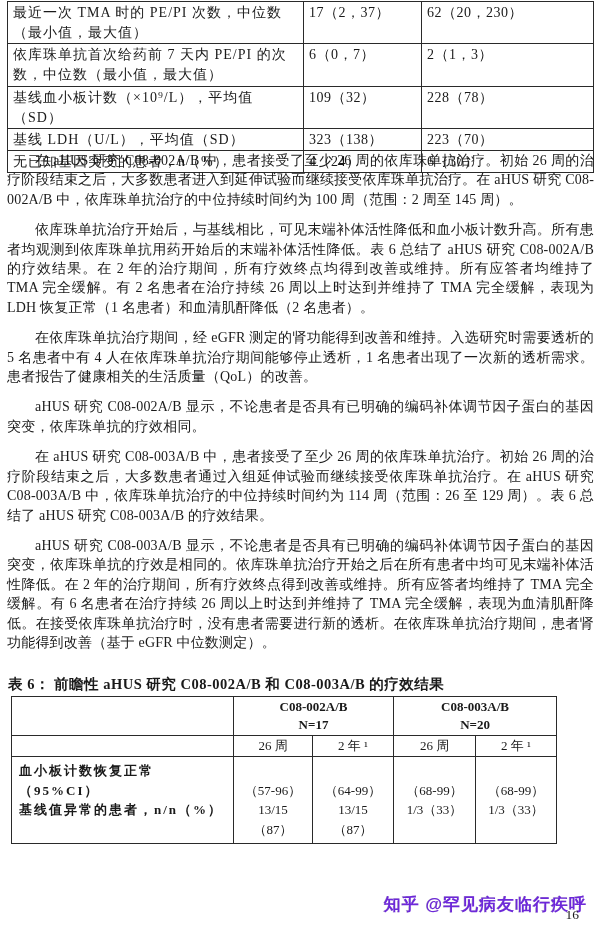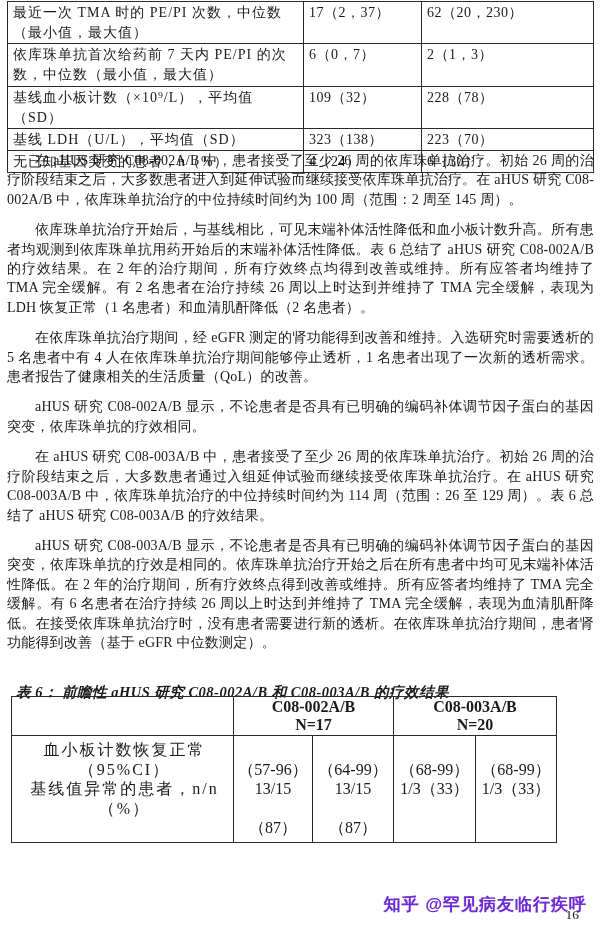--- a/index.html
+++ b/index.html
@@ -50,46 +50,45 @@
     margin: 0 0 11px 0;
     text-indent: 28px;
     letter-spacing: 0.2px;
   }
 
   
   .t6-caption {
     position: absolute; left: 8px; top: 675px;
     font-size: 14.5px; font-weight: bold;
     letter-spacing: 0.5px;
-    margin: 8px;
-    font-style: italic;
+    margin: 0;
   }
 
   
   .t6 {
     position: absolute; left: 11px; top: 696px;
     width: 545px; table-layout: fixed;
-    font-size: 16px;
+    font-size: 13px;
     border: 1.5px solid #2a2a2a;
   }
   .t6 td {
     border: 1.5px solid #2a2a2a;
     padding: 0 3px;
     text-align: center;
     vertical-align: top;
   }
   .t6 tr.gh td { height: 39px; font-weight: bold; vertical-align: middle; line-height: 18px; }
   .t6 tr.ch td { height: 21px; line-height: 20px; }
   .t6 tbody.t6-body td {
     border-top: none; border-bottom: none;
     height: 19.6px; line-height: 19.6px;
     padding: 0 3px;
   }
   .t6 tbody.t6-body td.lbl {
-    text-align: center; letter-spacing: 2px; padding-left: 7px;
+    text-align: left; letter-spacing: 2px; padding-left: 7px; font-weight: bold;
   }
   .t6 tbody.t6-body tr.first td { padding-top: 4px; }
   .t6 tbody.t6-body tr.last td { padding-bottom: 4px; }
 
   
   .watermark {
     position: absolute; right: 13px; top: 893px;
     font-family: "Liberation Sans", "DejaVu Sans", sans-serif;
     font-size: 17px; font-weight: bold;
     color: #6d28d9;
@@ -165,20 +164,27 @@
         <td></td>
         <td colspan="2">
           <div>C08-002A/B</div>
           <div>N=17</div>
         </td>
         <td colspan="2">
           <div>C08-003A/B</div>
           <div>N=20</div>
         </td>
       </tr>
+      <tr class="ch">
+        <td></td>
+        <td>26 周</td>
+        <td>2 年 ¹</td>
+        <td>26 周</td>
+        <td>2 年 ¹</td>
+      </tr>
     </tbody>
     <tbody class="t6-body">
       <tr class="first">
         <td class="lbl">血小板计数恢复正常</td>
         <td></td>
         <td></td>
         <td></td>
         <td></td>
       </tr>
       <tr>

